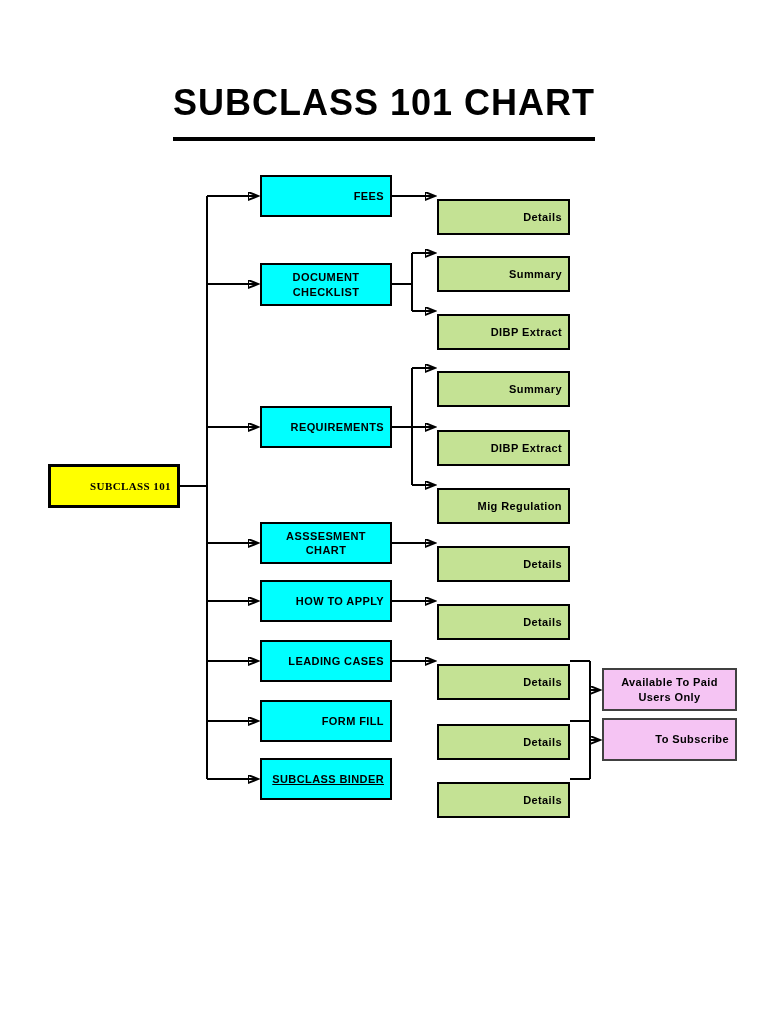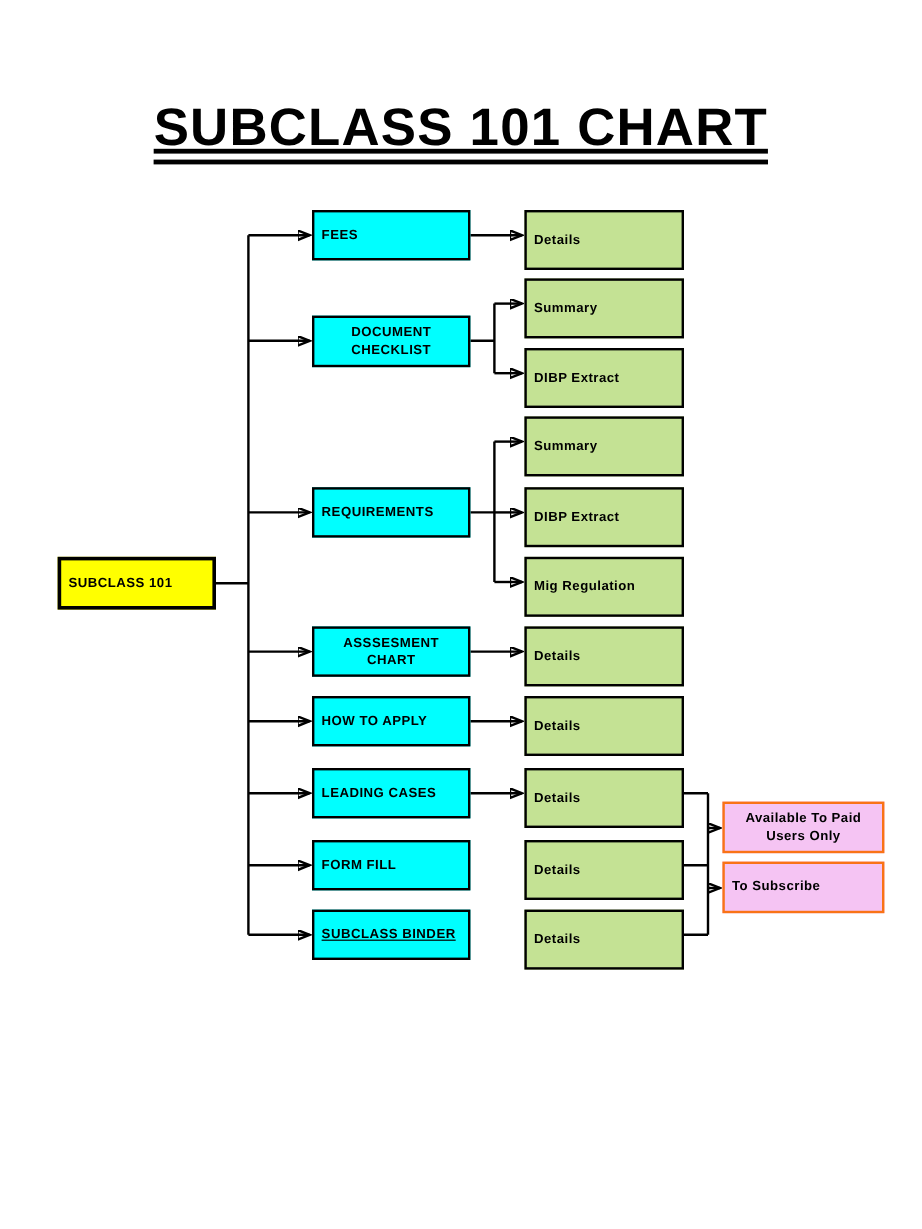--- a/index.html
+++ b/index.html
@@ -13,61 +13,60 @@
   }
   .title-wrap {
     position: absolute;
     top: 82px;
     left: 0;
     width: 768px;
     text-align: center;
   }
   .title {
     display: inline-block;
-    font-size: 44px;
+    font-size: 36px;
     font-weight: 900;
     letter-spacing: 1px;
     color: var(--text, #000);
     border-bottom: 4px solid var(--text, #000);
-    padding-bottom: 1px;
+    padding-bottom: 13px;
     white-space: nowrap;
-    text-decoration: underline;
   }
   .node {
     position: absolute;
     box-sizing: border-box;
     display: flex;
     align-items: center;
-    justify-content: flex-start;
+    justify-content: flex-end;
     text-align: center;
     font-weight: bold;
     font-size: 11px;
     line-height: 1.3;
     letter-spacing: 0.4px;
     color: var(--text, #000);
     padding: 8px 6px;
   }
   .node-root {
     background: var(--root_fill, #ffff00);
     border: 3px solid #000;
-    width: 132px; height: 44px;
+    width: 132px; height: 44px; font-family: Liberation Serif, serif;
   }
   .node-cat {
     background: var(--category_fill, #00ffff);
     border: 2px solid #000;
     width: 132px; height: 42px;
   }
   .node-leaf {
     background: var(--leaf_fill, #c4e294);
     border: 2px solid #000;
-    width: 133px; height: 50px;
+    width: 133px; height: 36px; margin-top: 24px;
   }
   .node-note {
     background: var(--note_fill, #f5c4f3);
-    border: 2px solid #f97316;
+    border: 2px solid #404040;
     width: 135px; height: 43px;
   }
   svg.connectors {
     position: absolute;
     top: 0; left: 0;
     width: 768px; height: 1024px;
   }
   svg.connectors path, svg.connectors line {
     stroke: var(--line, #000);
     stroke-width: 2;

